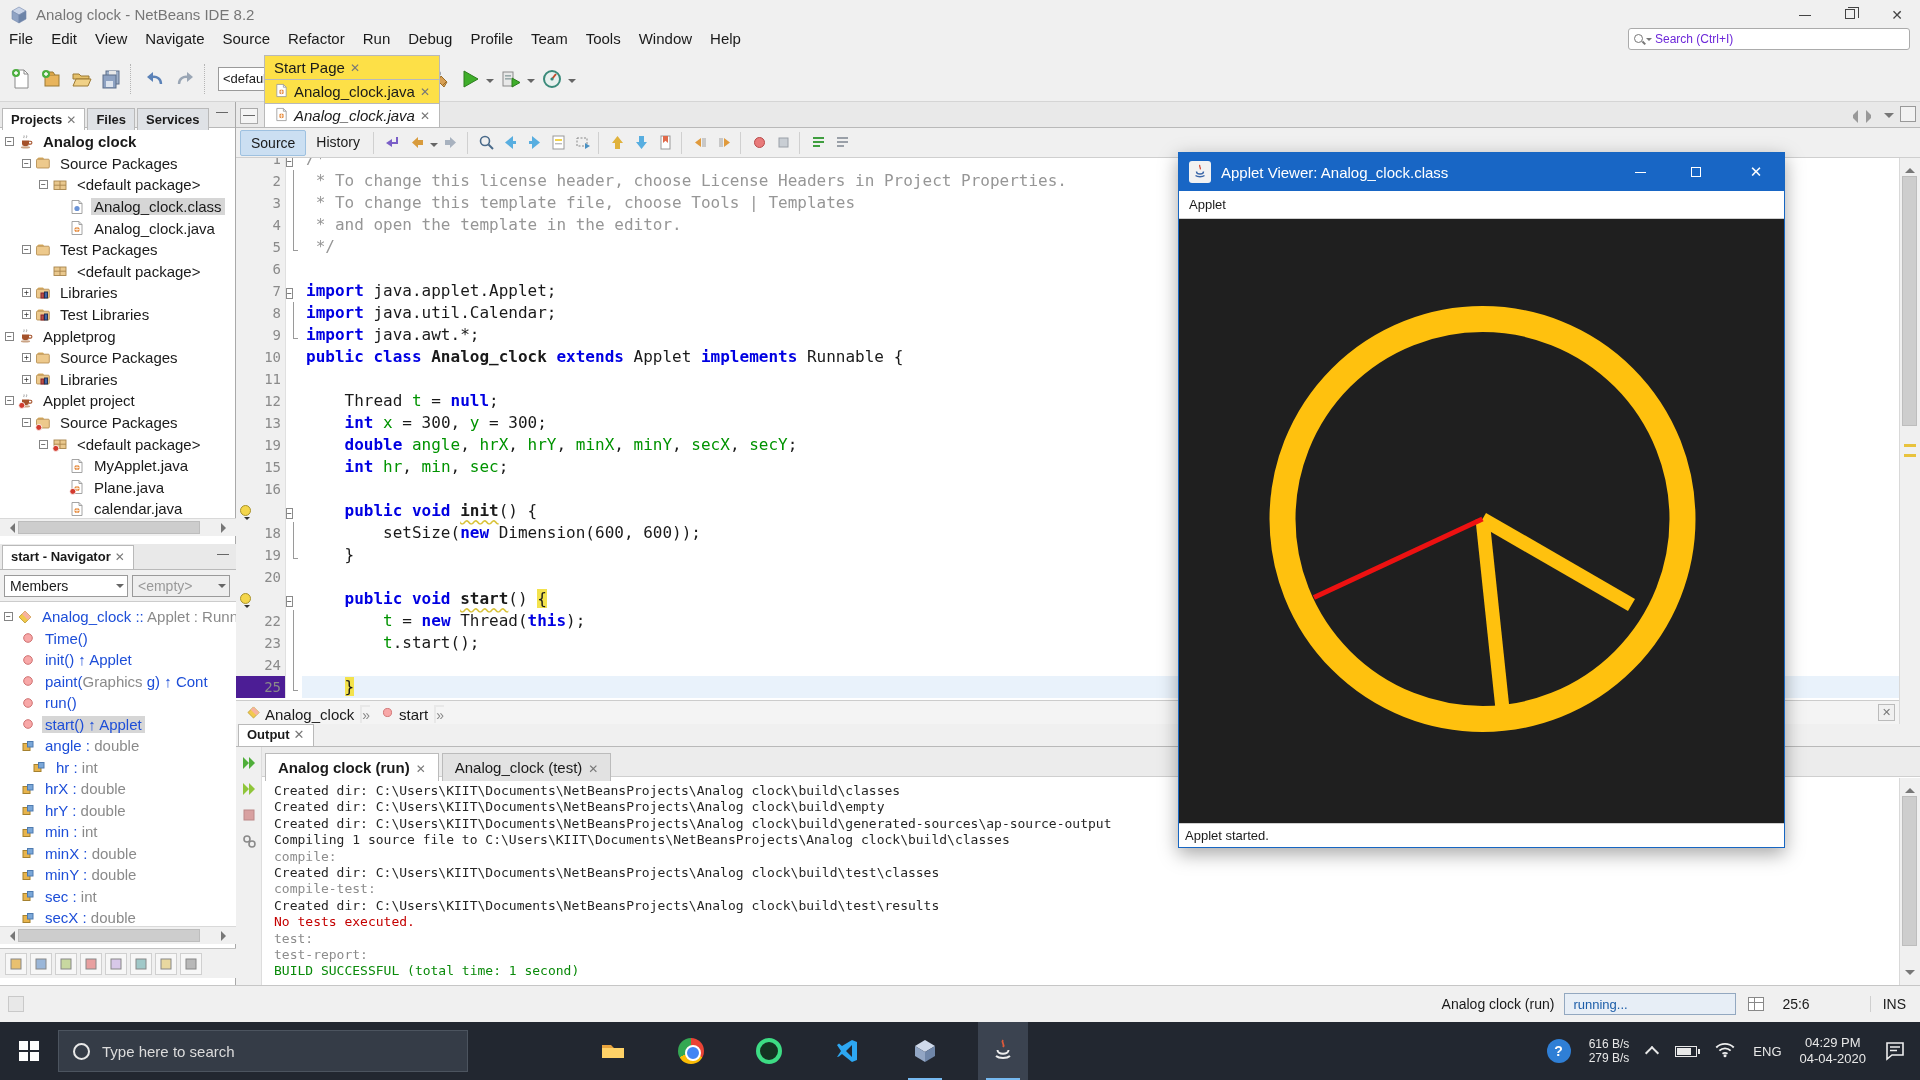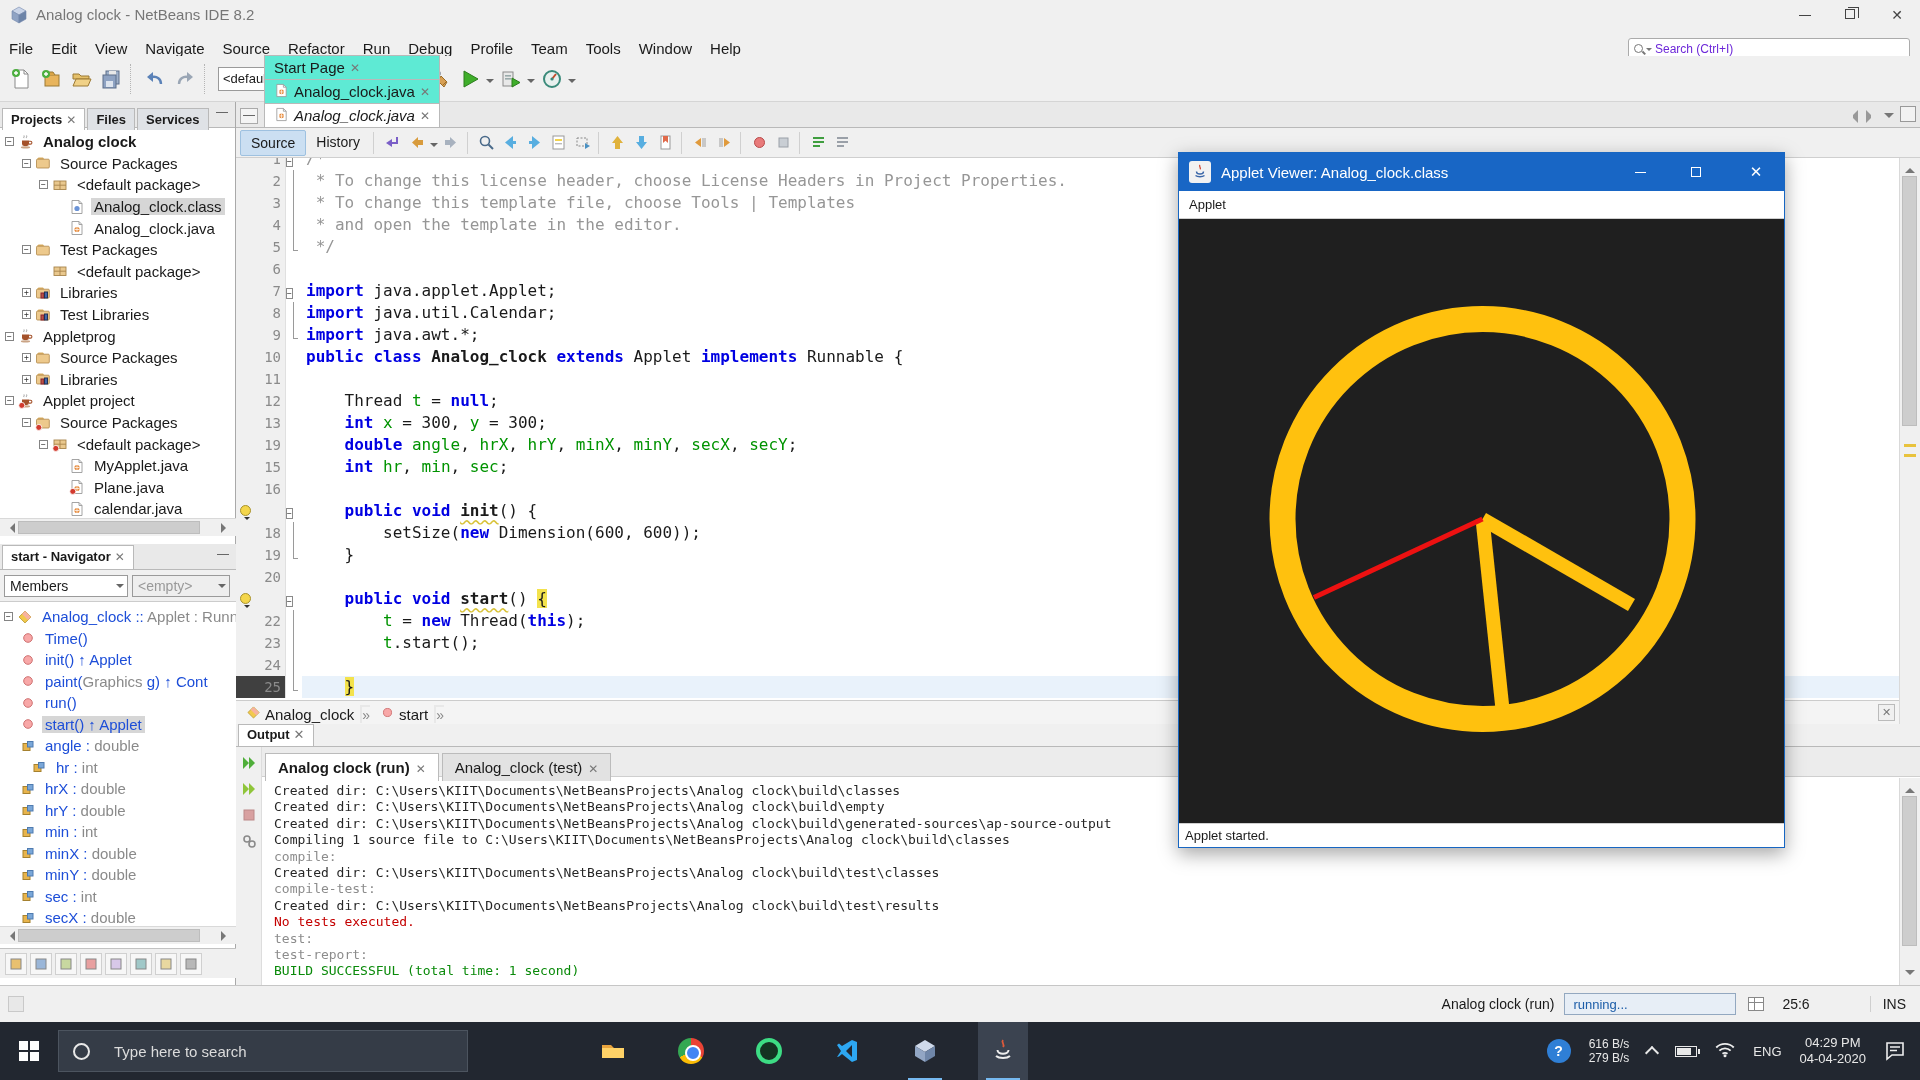--- a/index.html
+++ b/index.html
@@ -9,21 +9,21 @@
 
 #titlebar{left:0;top:0;width:1920px;height:30px;background:#f0f0f0}
 #titlebar .ttl{position:absolute;left:36px;top:6px;color:#767676;font-size:15px}
 .cube{position:absolute;left:10px;top:6px;width:18px;height:18px}
 .winbtn{position:absolute;top:0;width:46px;height:30px;text-align:center;color:#444}
 .winbtn .bar{position:absolute;left:17px;top:15px;width:12px;height:1px;background:#444}
 .winbtn .rest{position:absolute;left:17px;top:9px;width:10px;height:10px;border:1px solid #444}
 .winbtn .rest:before{content:"";position:absolute;left:2px;top:-3px;width:10px;height:10px;border:1px solid #444;border-left:none;border-bottom:none}
 .winbtn .x{font-size:14px;line-height:30px}
 
-#menubar{left:0;top:36px;width:1920px;height:26px;background:#f0f0f0}
+#menubar{left:0;top:26px;width:1920px;height:26px;background:#f0f0f0}
 #menubar .mi{display:inline-block;padding:4px 9px;font-size:15px}
 #searchbox{position:absolute;right:10px;top:2px;width:282px;height:22px;background:#fff;border:1px solid #ababab;border-radius:3px}
 #searchbox .mag{position:absolute;left:5px;top:5px;width:9px;height:9px;border:1.5px solid #777;border-radius:50%}
 #searchbox .mag:after{content:"";position:absolute;left:7px;top:7px;width:4px;height:1.5px;background:#777;transform:rotate(45deg)}
 #searchbox .car{position:absolute;left:17px;top:9px;border:3px solid transparent;border-top-color:#777}
 #searchbox .ph{position:absolute;left:26px;top:3px;color:#6d28d9;font-size:12px}
 
 #toolbar{left:0;top:56px;width:1920px;height:46px;background:#f0f0f0;border-bottom:1px solid #d5d5d5;display:flex;align-items:center;padding-left:6px}
 .tbtn{width:30px;height:32px;display:flex;align-items:center;justify-content:center;position:relative}
 .tbtn svg{width:22px;height:22px}
@@ -66,21 +66,21 @@
 .nrow .lbl{padding:0 3px}
 .nrow .lbl.sel{background:#d6d6d6}
 #navhscroll{top:824px}
 #filterbar{position:absolute;left:0;top:846px;width:236px;height:30px;background:#f0f0f0;border-top:1px solid #c2c2c2;display:flex;align-items:center;gap:3px;padding-left:5px}
 .fbtn{width:22px;height:22px;border:1px solid #d0d0d0;background:#f7f7f7;display:flex;align-items:center;justify-content:center}
 .fbtn svg{width:14px;height:14px}
 
 #editor{left:236px;top:102px;width:1684px;height:883px;background:#fff}
 #edtabs{position:absolute;left:0;top:0;width:1684px;height:26px;background:#e9e9e9;border-bottom:1px solid #b9b9b9;display:flex;align-items:flex-end}
 .dashbox{width:18px;height:16px;border:1px solid #aaa;background:#f4f4f4;color:#555;font-size:12px;line-height:12px;text-align:center;margin:0 4px 3px 4px}
-.etab{height:24px;padding:3px 9px;font-size:15px;background:#5eead4;border:1px solid #b9b9b9;border-bottom:none;margin-left:2px;display:flex;align-items:center;gap:5px;white-space:nowrap}
+.etab{height:24px;padding:3px 9px;font-size:15px;background:#fde047;border:1px solid #b9b9b9;border-bottom:none;margin-left:2px;display:flex;align-items:center;gap:5px;white-space:nowrap}
 .etab.active{background:#fff}
 .etab.italic .lab{font-style:italic}
 .etab .x{color:#777;font-size:12px}
 .etab svg{width:15px;height:15px}
 #edtabctrl{position:absolute;right:26px;top:4px;display:flex;gap:8px;color:#888}
 #edtabctrl .t{border:5px solid transparent;margin-top:4px}
 #edtabctrl .tl{border-right-color:#999}
 #edtabctrl .tr{border-left-color:#999}
 #edtabctrl .td{border-top-color:#777;margin-top:7px}
 #edmax{position:absolute;right:4px;top:4px;width:16px;height:16px;border:1px solid #999;background:#f2f2f2}
@@ -92,21 +92,21 @@
 .esep{width:5px;height:22px;border-left:1px solid #d0d0d0;margin:0 3px}
 
 #codearea{position:absolute;left:0;top:56px;width:1663px;height:644px;overflow:hidden;background:#fff}
 #codelines{margin-top:-10px}
 .cl{height:22px;display:flex;position:relative;font-family:"DejaVu Sans Mono",monospace;font-size:16px;line-height:22px}
 .cl .gl{width:22px;background:#f0f0f0;flex:none;position:relative}
 .cl .num{width:28px;background:#f0f0f0;flex:none;color:#8a8a8a;text-align:right;padding-right:4px;font-size:14px;border-right:1px solid #e0e0e0}
 .cl .fold{width:16px;flex:none;position:relative;background:#fff}
 .cl .txt{white-space:pre;padding-left:4px}
 .cl.cur{background:#e9f2fb}
-.cl.cur .gl,.cl.cur .num{background:#404040}
+.cl.cur .gl,.cl.cur .num{background:#4c1d95}
 .bulb{position:absolute;left:4px;top:5px;width:11px;height:11px;border-radius:50%;background:#f4d64b;border:1px solid #a8922c}
 .bulb:after{content:"";position:absolute;left:3px;top:11px;border:3px solid transparent;border-top-color:#333}
 .fm{width:9px;height:9px;border:1px solid #8a8a8a;background:#fff;font:8px/7px "DejaVu Sans Mono",monospace;text-align:center;color:#333;margin:6px auto 0}
 .fl:before{content:"";position:absolute;left:7px;top:0;bottom:0;border-left:1px solid #9a9a9a}
 .fe:before{content:"";position:absolute;left:7px;top:0;height:14px;border-left:1px solid #9a9a9a}
 .fe:after{content:"";position:absolute;left:7px;top:14px;width:5px;border-top:1px solid #9a9a9a}
 .kw{color:#0000e2;font-weight:bold}
 .cls{font-weight:bold}
 .mth{font-weight:bold}
 .wavy{text-decoration:underline wavy #d9c33a;text-underline-offset:3px}
@@ -166,21 +166,21 @@
 .abtn .sq{position:absolute;left:23px;top:14px;width:10px;height:10px;border:1px solid #fff}
 .abtn .x{color:#fff;font-size:15px;line-height:38px;text-align:center;display:block}
 #applet-menu{height:28px;background:#fff;border-bottom:1px solid #cfcfcf;font-size:13px;padding:6px 0 0 10px}
 #applet-canvas{height:604px;background:#1f1f1f;position:relative}
 #applet-status{height:24px;background:#fff;border-top:1px solid #cfcfcf;font-size:13px;padding:4px 0 0 6px}
 
 #taskbar{left:0;top:1022px;width:1920px;height:58px;background:#222730;display:flex;align-items:center;color:#e8e8e8}
 #startbtn{width:58px;height:58px;display:flex;align-items:center;justify-content:center}
 #startbtn .wl{display:grid;grid-template-columns:9px 9px;grid-template-rows:9px 9px;gap:2px}
 #startbtn .wl i{background:#fdfdfd}
-#tsearch{width:410px;height:42px;background:#353c47;border:1px solid #4c545f;display:flex;align-items:center;gap:24px;padding-left:14px}
+#tsearch{width:410px;height:42px;background:#353c47;border:1px solid #4c545f;display:flex;align-items:center;gap:12px;padding-left:14px}
 #tsearch .ring{width:17px;height:17px;border:2px solid #e8e8e8;border-radius:50%}
 #tsearch .ph{font-size:15px;color:#dcdcdc}
 .tapp{width:50px;height:58px;display:flex;align-items:center;justify-content:center;position:relative;margin-left:28px}
 .tapp svg,.tapp .cicon{width:26px;height:26px}
 .tapp.open:after{content:"";position:absolute;left:8px;bottom:0;width:34px;height:2px;background:#76b9f0}
 .tapp.active{background:#3b4350}
 #tray{margin-left:auto;display:flex;align-items:center;gap:18px;padding-right:14px}
 #helpcirc{width:24px;height:24px;border-radius:50%;background:#2f7fd6;color:#fff;font-size:14px;font-weight:bold;text-align:center;line-height:24px}
 #netspeed{font-size:12px;text-align:right;line-height:14px}
 .chev{width:10px;height:10px;border-left:2px solid #e8e8e8;border-top:2px solid #e8e8e8;transform:rotate(45deg);margin-top:4px}

